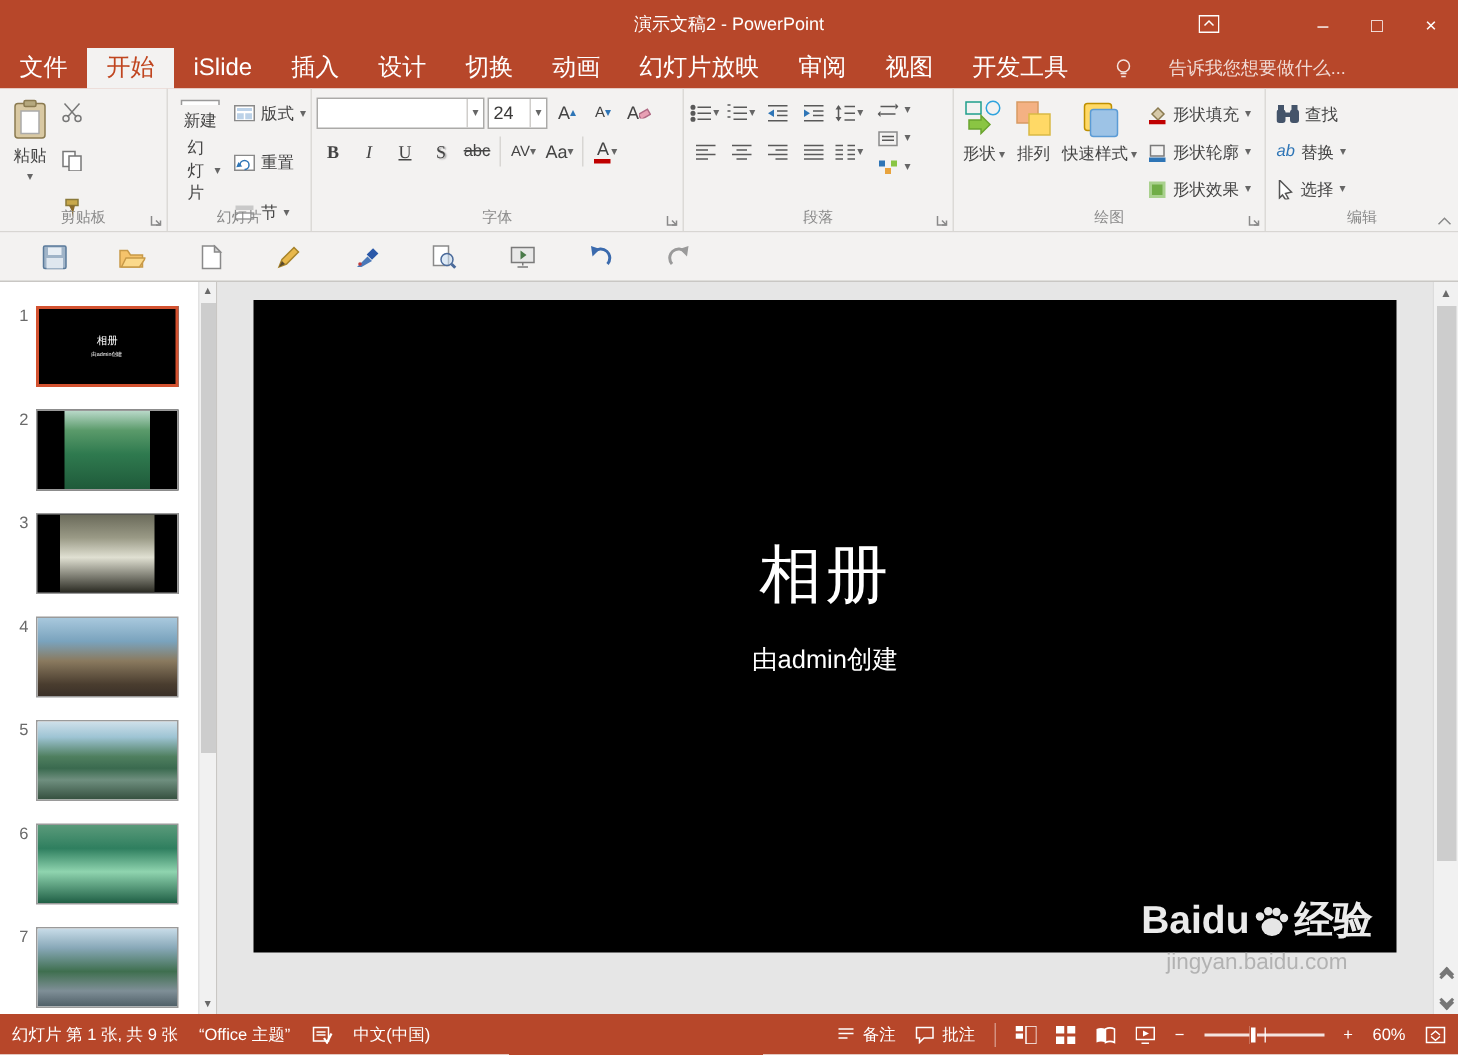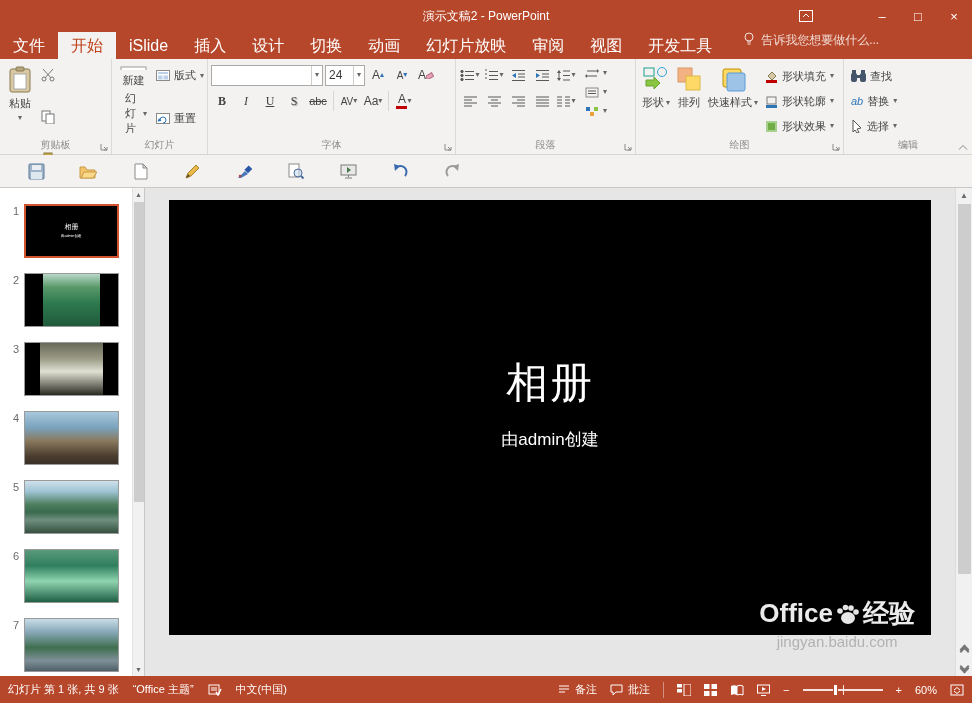--- a/index.html
+++ b/index.html
@@ -11,32 +11,32 @@
 .titlebar{position:absolute;top:0;left:0;right:0;height:32px;background:#b7472a;color:#fff}
 .title{position:absolute;left:0;right:0;top:0;height:32px;line-height:32px;text-align:center;font-size:12px}
 .win-controls{position:absolute;right:0;top:0;height:32px;display:flex;z-index:3}
 .win-btn{width:36px;height:32px;display:flex;align-items:center;justify-content:center;font-size:13px;cursor:default}
 .ribbon-opts{position:absolute;right:150px;top:0;width:32px;height:32px;display:flex;align-items:center;justify-content:center;z-index:3}
 
 
 .tabrow{position:absolute;top:32px;left:0;right:0;height:27px;background:#b7472a;display:flex;align-items:stretch;color:#fff}
 .tab{padding:0 13px;line-height:27px;font-size:16px;white-space:nowrap}
 .tab.active{background:#f3f2f1;color:#c0451f}
-.tellme{display:flex;gap:6px;margin-left:10px;padding:0 8px;color:rgba(255,255,255,.8);white-space:nowrap}
+.tellme{display:flex;align-items:center;gap:24px;margin-left:10px;padding:0 8px;color:rgba(255,255,255,.8);white-space:nowrap}
 .tabrow-right{margin-left:auto;display:flex;align-items:center;gap:4px;padding-right:6px}
 .signin{padding:0 12px;line-height:27px}
 .share{display:flex;align-items:center;gap:5px;padding:0 10px;line-height:27px}
 
 
 .ribbon{position:absolute;top:59px;left:0;right:0;height:96px;background:#f3f2f1;border-bottom:1px solid #d8d6d3;display:flex}
 .rgroup{position:relative;border-right:1px solid #dcdad7;height:100%;padding:3px 3px 16px 3px;display:flex;align-items:flex-start}
 .rgroup-label{position:absolute;bottom:2px;left:0;right:0;text-align:center;font-size:10px;color:#8a8a8a}
 .launcher{position:absolute;right:2px;bottom:2px}
 .bigbtn{display:flex;flex-direction:column;align-items:center;justify-content:flex-start;padding:4px 5px;font-size:11px;color:#444;gap:3px;height:78px;text-align:center}
-.minicol{display:flex;flex-direction:column;justify-content:flex-start;gap:20px;padding-top:2px}
+.minicol{display:flex;flex-direction:column;justify-content:flex-start;gap:10px;padding-top:2px}
 .minibtn{display:flex;align-items:center;gap:4px;height:23px;padding:0 4px;font-size:11px;color:#444;white-space:nowrap}
 .dd{font-size:8px;color:#666;line-height:1}
 .iconbtn{width:22px;height:22px;display:flex;align-items:center;justify-content:center;font-size:12px;color:#444}
 .frow{display:flex;align-items:center;gap:2px;height:26px}
 .combo{background:#fff;border:1px solid #abaaa8;height:21px;display:flex;align-items:center;font-size:12px;padding:0 3px;position:relative}
 .combo .dd{margin-left:auto;border-left:1px solid #d0cecb;padding-left:3px;height:100%;display:flex;align-items:center}
 .b{font-weight:bold;font-family:"Liberation Serif","DejaVu Serif",serif}
 .i{font-style:italic;font-family:"Liberation Serif","DejaVu Serif",serif}
 .u{text-decoration:underline;font-family:"Liberation Serif","DejaVu Serif",serif}
 .s{text-shadow:1px 1px 1px #9a9a9a;font-family:"Liberation Serif","DejaVu Serif",serif}
@@ -679,21 +679,21 @@
             </div>
           <div>
               <div class="chev down"></div>
               <div class="chev down chev2"></div>
             </div>
         </div>
       </div>
     </div>
     <div class="watermark">
       <div class="wm-row">
-        <span class="wm-brand">Office</span>
+        <span class="wm-brand">Baidu</span>
         <svg width="26" height="26" style="opacity:.9">
             <ellipse cx="13" cy="17" rx="7" ry="6" fill="#fff"></ellipse>
             <circle cx="5" cy="10" r="2.8" fill="#fff"></circle>
             <circle cx="10.5" cy="6.5" r="2.8" fill="#fff"></circle>
             <circle cx="16" cy="7" r="2.8" fill="#fff"></circle>
             <circle cx="21" cy="11" r="2.8" fill="#fff"></circle>
           </svg>
         <span class="wm-brand">经验</span>
       </div>
       <div class="wm-url">jingyan.baidu.com</div>

